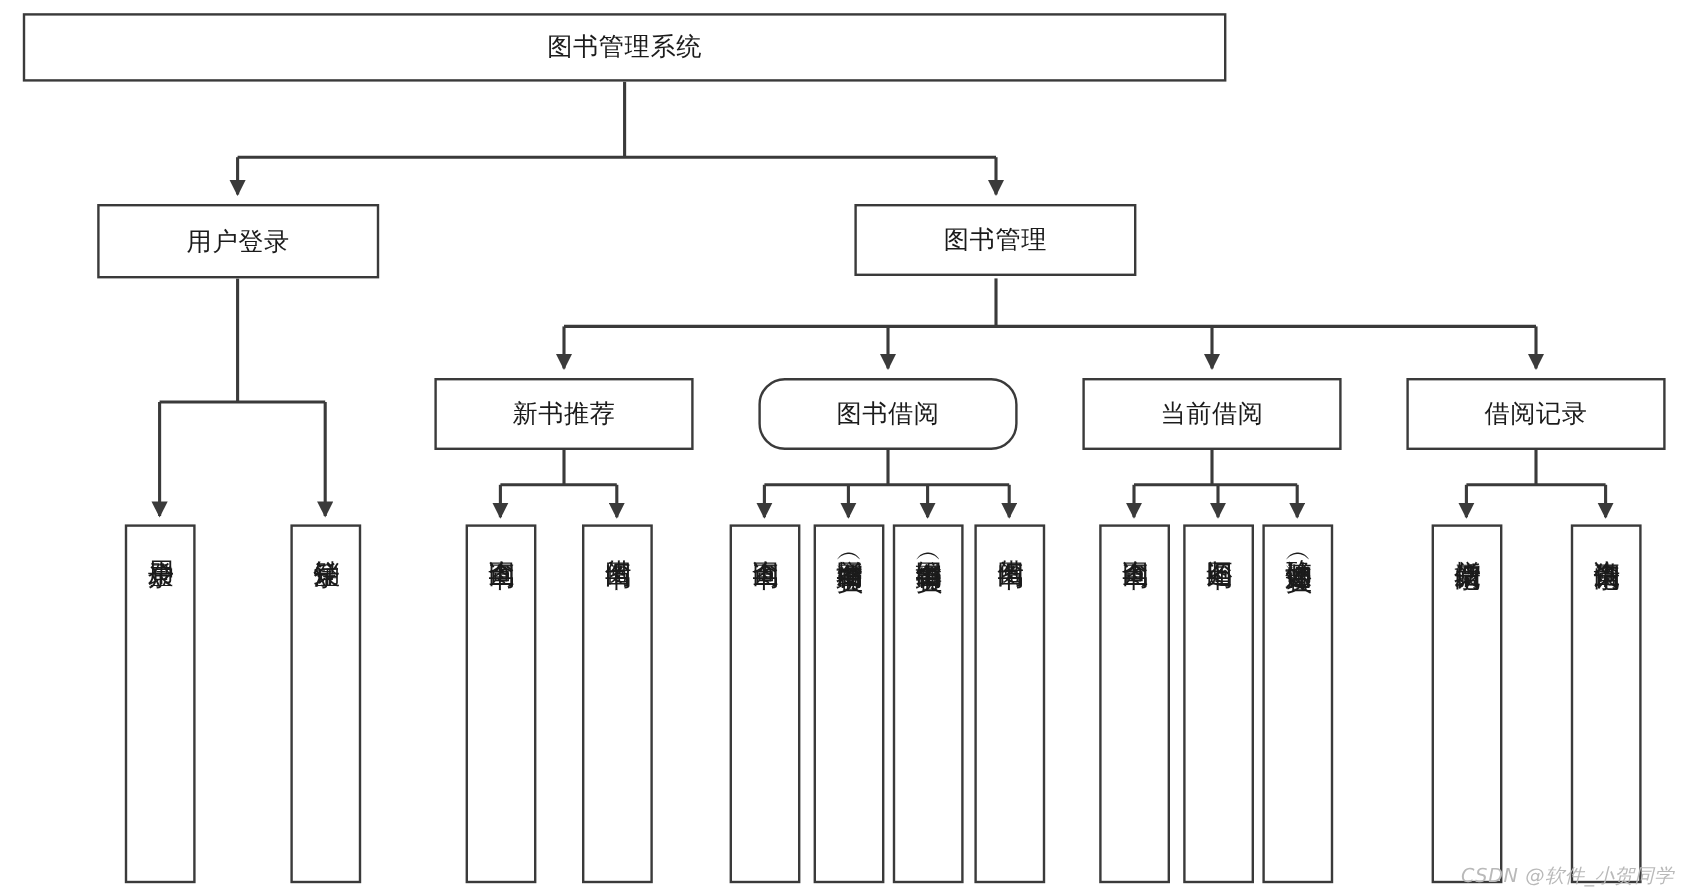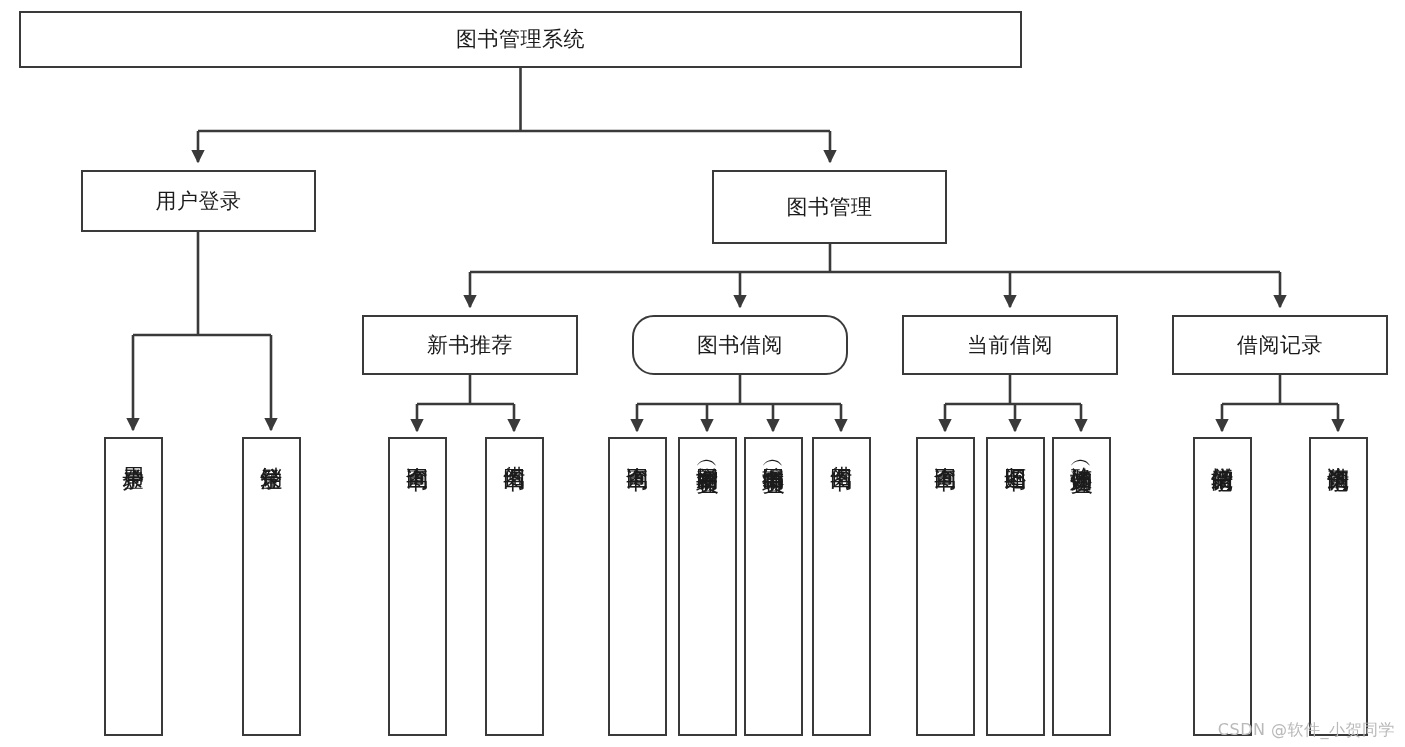--- a/index.html
+++ b/index.html
@@ -57,20 +57,21 @@
   }
   .watermark{
     position:absolute;
     right:10px;
     bottom:6px;
     font-size:16px;
     color:#b9b9b9;
     letter-spacing:0.5px;
     z-index:9;
     white-space:nowrap;
+    font-style:italic;
   }
 </style>
 </head>
 <body>
 
 <div id="canvas">
 
   <svg id="edges" viewBox="0 0 1405 747" width="1405" height="747" xmlns="http://www.w3.org/2000/svg">
     <defs>
       <marker id="arrow" viewBox="0 0 10 10" refX="9" refY="5" markerWidth="5.2" markerHeight="5.2" orient="auto-start-reverse">
@@ -122,21 +123,21 @@
     </g>
   </svg>
 
   <div class="node root" style="left:19px; top:11px; width:1003px; height:57px;">
     <span class="node-label">图书管理系统</span>
   </div>
 
   <div class="node" style="left:81px; top:170px; width:235px; height:62px;">
     <span class="node-label">用户登录</span>
   </div>
-  <div class="node" style="left:712px; top:170px; width:235px; height:74px;">
+  <div class="node" style="left:712px; top:170px; width:235px; height:60px;">
     <span class="node-label">图书管理</span>
   </div>
 
   <div class="node" style="left:362px; top:315px; width:216px; height:60px;">
     <span class="node-label">新书推荐</span>
   </div>
   <div class="node" style="left:632px; top:315px; width:216px; height:60px;border-radius:22px;">
     <span class="node-label">图书借阅</span>
   </div>
   <div class="node" style="left:1172px; top:315px; width:216px; height:60px;">

